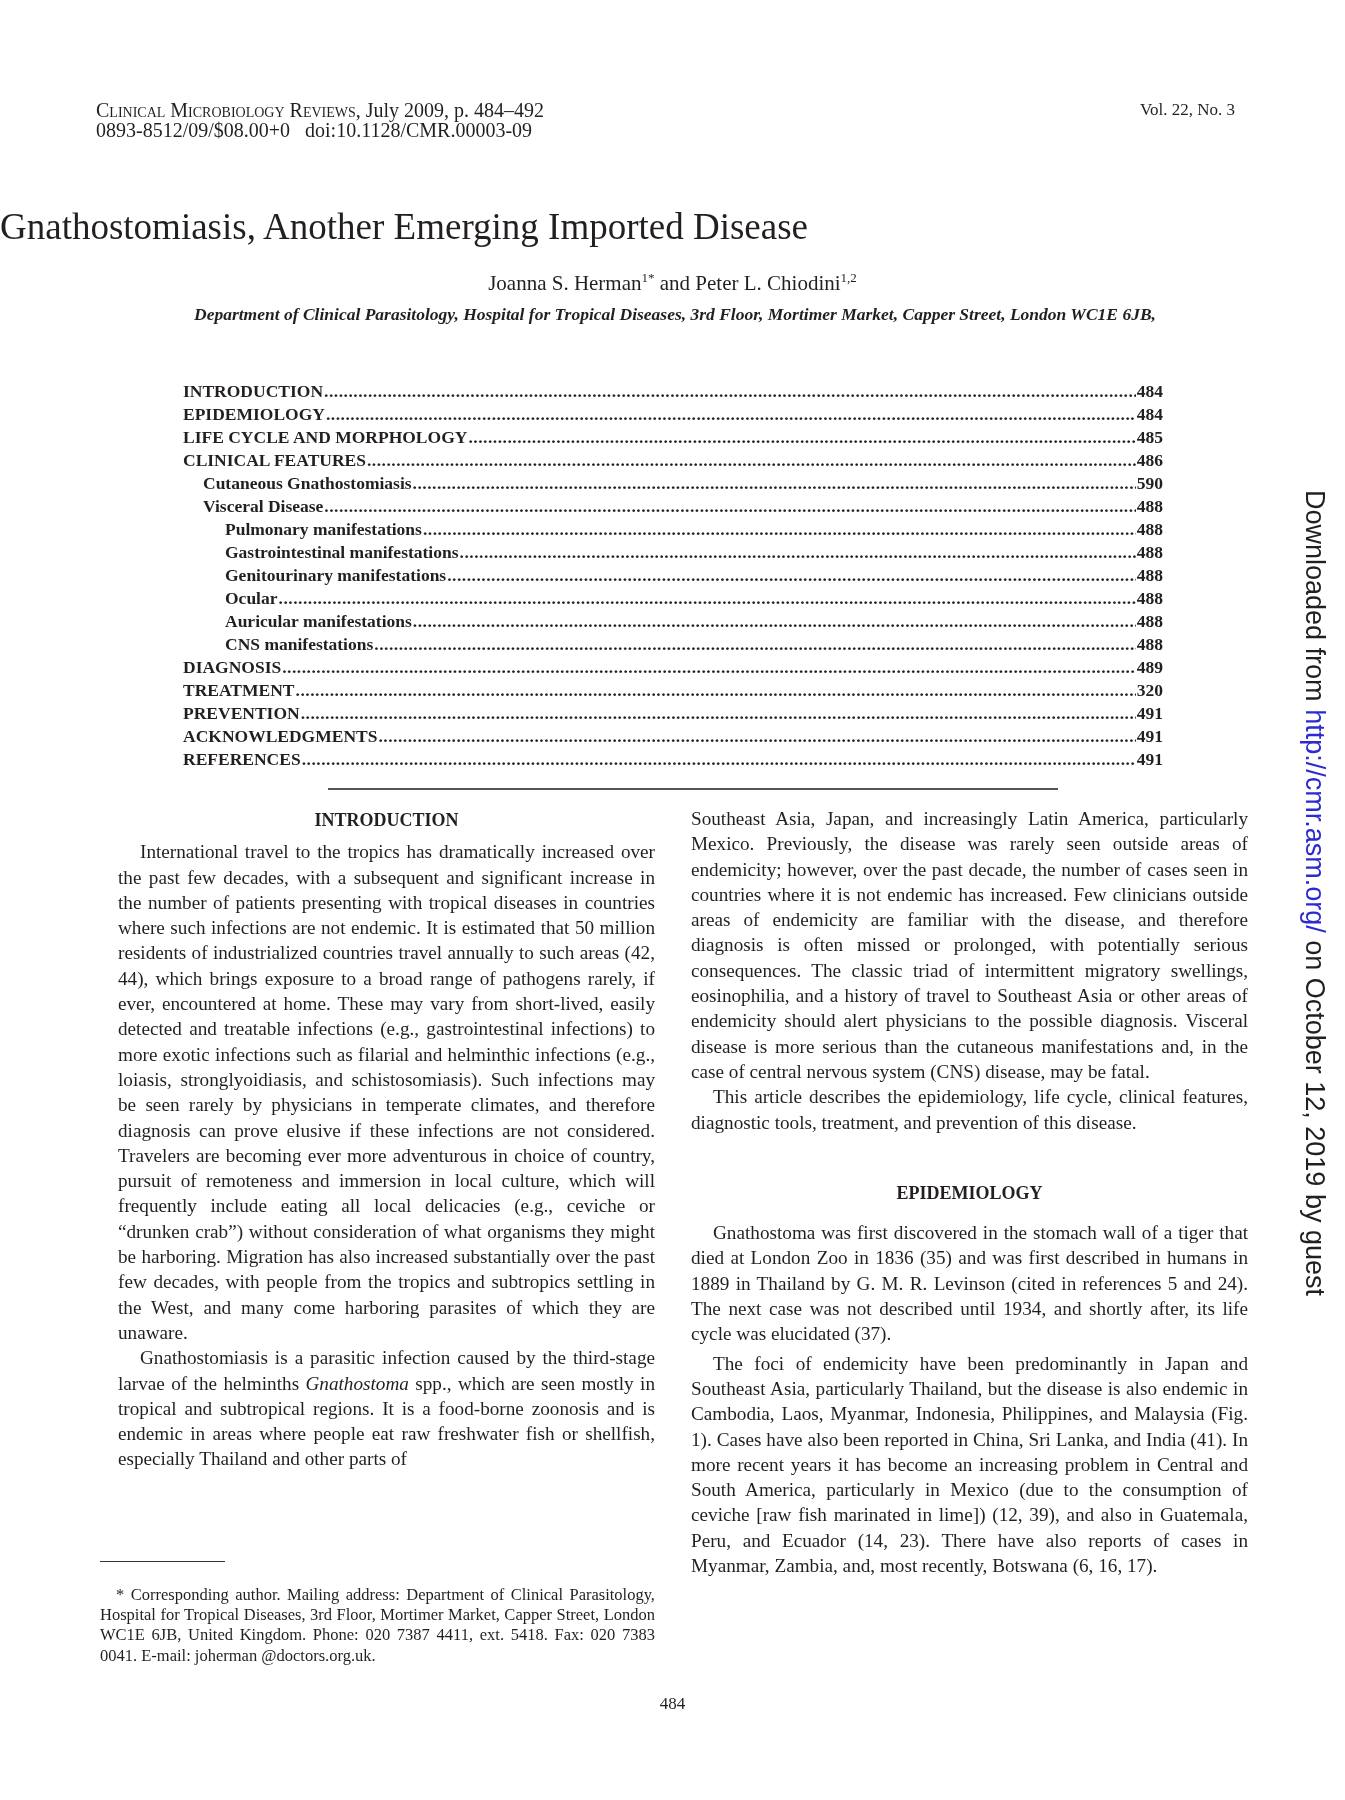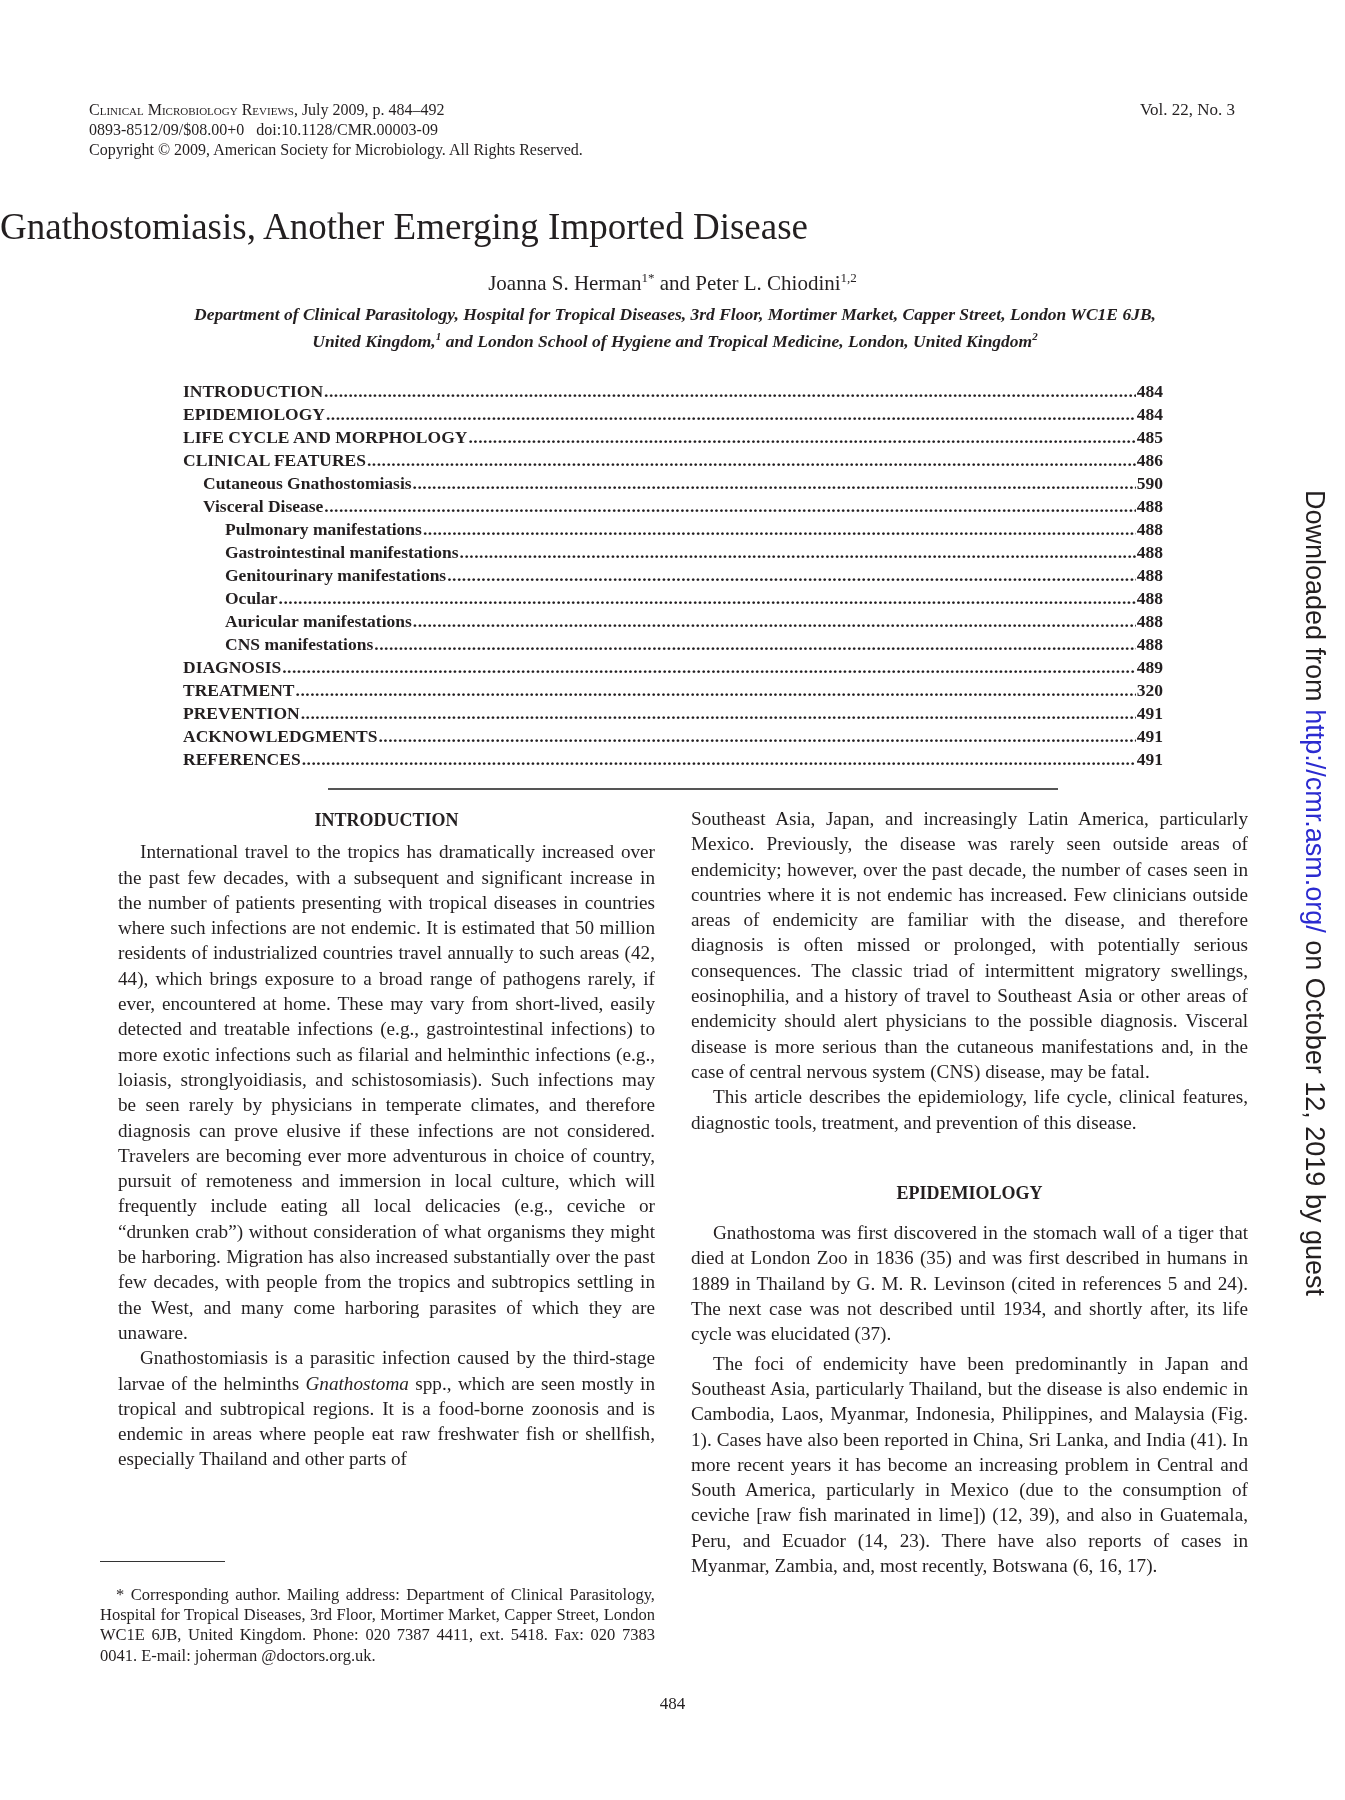--- a/index.html
+++ b/index.html
@@ -1,21 +1,21 @@
 <!DOCTYPE html>
 <html><head>
   <meta charset="utf-8">
   <style>
     html, body { margin: 0; padding: 0; background: #ffffff; }
     body {
       width: 1345px; height: 1800px; position: relative; overflow: hidden;
       font-family: "Liberation Serif", "DejaVu Serif", serif; color: #231f20;
     }
     .abs { position: absolute; }
-    .header { left: 89px; top: 100px; font-size: 16px; line-height: 20px; }
+    .header { left: 96px; top: 100px; font-size: 20px; line-height: 20px; }
     .header .sc { font-variant: small-caps; }
     .vol { right: 110px; top: 100px; font-size: 17px; line-height: 20px; }
     .title { left: 0; width: 1345px; top: 205px; font-size: 37px; line-height: 44px; }
     .authors { left: 0; width: 1345px; top: 262px; text-align: center; font-size: 21px; line-height: 32px; }
     .authors sup { font-size: 13px; }
     .affil { left: 100px; width: 1150px; top: 303px; text-align: center; font-style: italic; font-size: 17.5px; line-height: 22px; font-weight: bold; }
     .affil sup { font-size: 11px; }
     .toc { left: 183px; width: 980px; top: 380px; font-weight: bold; font-size: 17.5px; }
     .toc-row { display: flex; align-items: baseline; height: 23px; line-height: 23px; }
     .toc-row .lbl { white-space: nowrap; }
@@ -46,31 +46,29 @@
     }
     .side-inner .link { color: #2b2bd0; }
     i { font-style: italic; }
   </style>
 </head>
 <body>
 
 <div class="abs header">
   <div><span class="sc">Clinical Microbiology Reviews</span><span>, July 2009, p. 484–492</span></div>
   <div><span>0893-8512/09/$08.00+0</span>&nbsp;&nbsp;&nbsp;<span>doi:10.1128/CMR.00003-09</span></div>
-  <div>Copyright © 2009, American Society for Microbiology. All Rights Reserved.</div>
 </div>
 <div class="abs vol">Vol. 22, No. 3</div>
 
 <div class="abs title">Gnathostomiasis, Another Emerging Imported Disease</div>
 <div class="abs authors">
   <span>Joanna S. Herman</span><sup>1*</sup><span> and </span><span>Peter L. Chiodini</span><sup>1,2</sup>
 </div>
 <div class="abs affil">
   <div>Department of Clinical Parasitology, Hospital for Tropical Diseases, 3rd Floor, Mortimer Market, Capper Street, London WC1E 6JB,</div>
-  <div><span>United Kingdom,</span><sup>1</sup><span> and London School of Hygiene and Tropical Medicine, London, United Kingdom</span><sup>2</sup></div>
 </div>
 
 <div class="abs toc">
   <div class="toc-row">
       <span class="lbl">INTRODUCTION</span>
       <span class="dots"></span>
       <span class="pg">484</span>
     </div>
   <div class="toc-row">
       <span class="lbl">EPIDEMIOLOGY</span>

